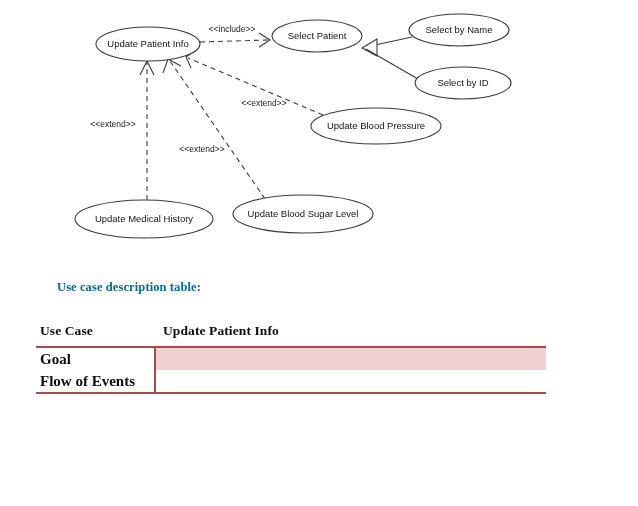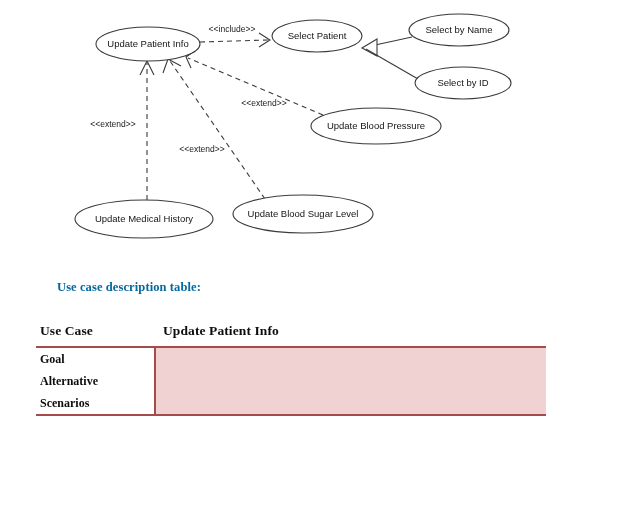--- a/index.html
+++ b/index.html
@@ -117,21 +117,21 @@
     padding-left: 8px;
     font-size: 13.5px;
   }
 
   #uc-table tbody {
     border-top: 2.5px solid #a64b4b;
     border-bottom: 2.5px solid #a64b4b;
   }
 
   #uc-table tbody td {
-    font-size: 12px;
+    font-size: 15px;
     font-weight: bold;
     color: #0d0d0d;
     padding: 0 0 0 4px;
     height: 22px;
     vertical-align: middle;
     border: none;
   }
   #uc-table tbody td.cell-key {
     background: #ffffff;
     border-right: 2px solid #a64b4b;
@@ -242,22 +242,19 @@
       <tr>
         <th class="th-key">Use Case</th>
         <th class="th-value">Update Patient Info</th>
       </tr>
     </thead>
     <tbody>
       <tr class="shaded">
         <td class="cell-key">Goal</td>
         <td class="cell-val"></td>
       </tr>
-      <tr class="shaded tall">
-        <td class="cell-key">
-          <span class="key-line">Alternative</span>
-          <span class="key-line">Scenarios</span>
-        </td>
+      <tr>
+        <td class="cell-key">Flow of Events</td>
         <td class="cell-val"></td>
       </tr>
     </tbody>
   </table>
 </div>
 
 </body></html>

